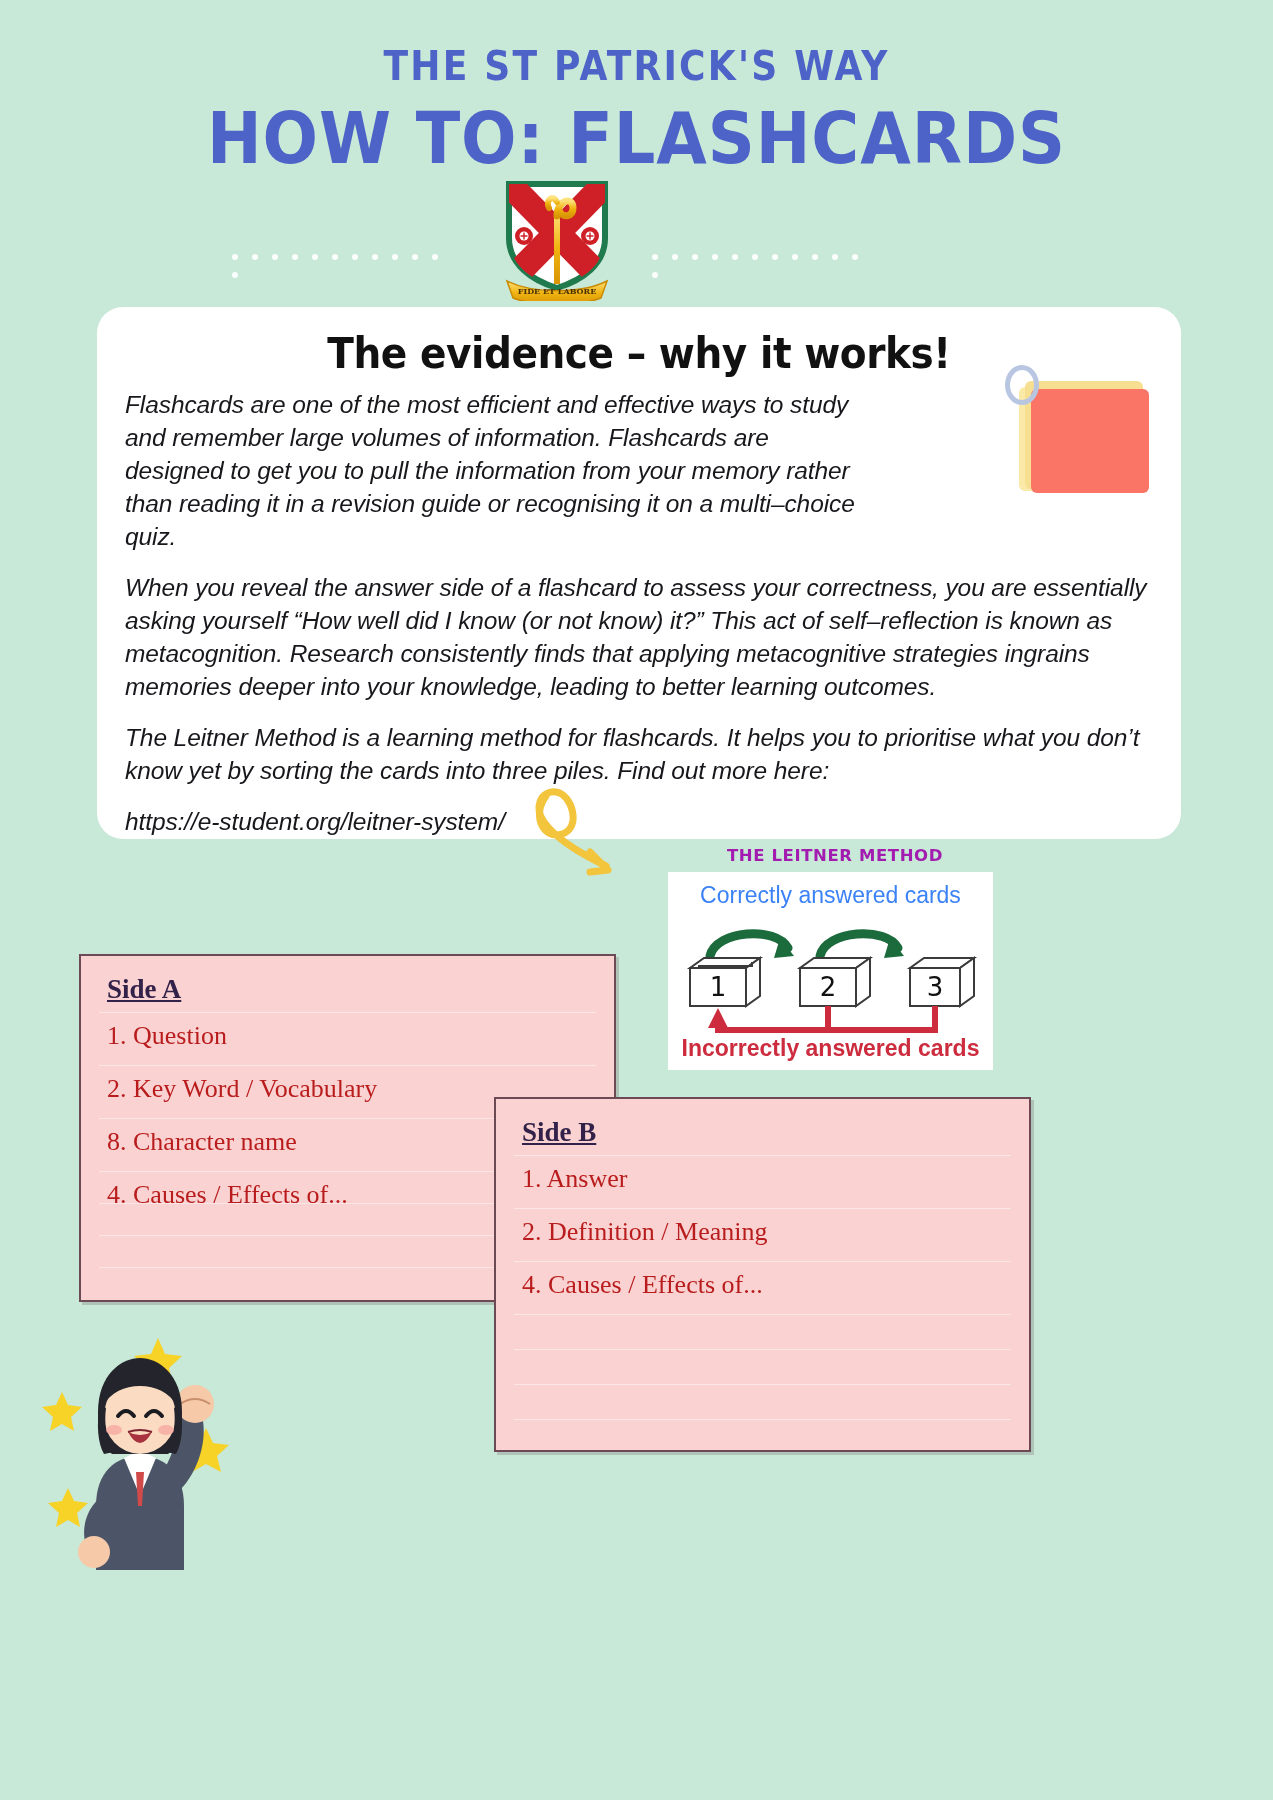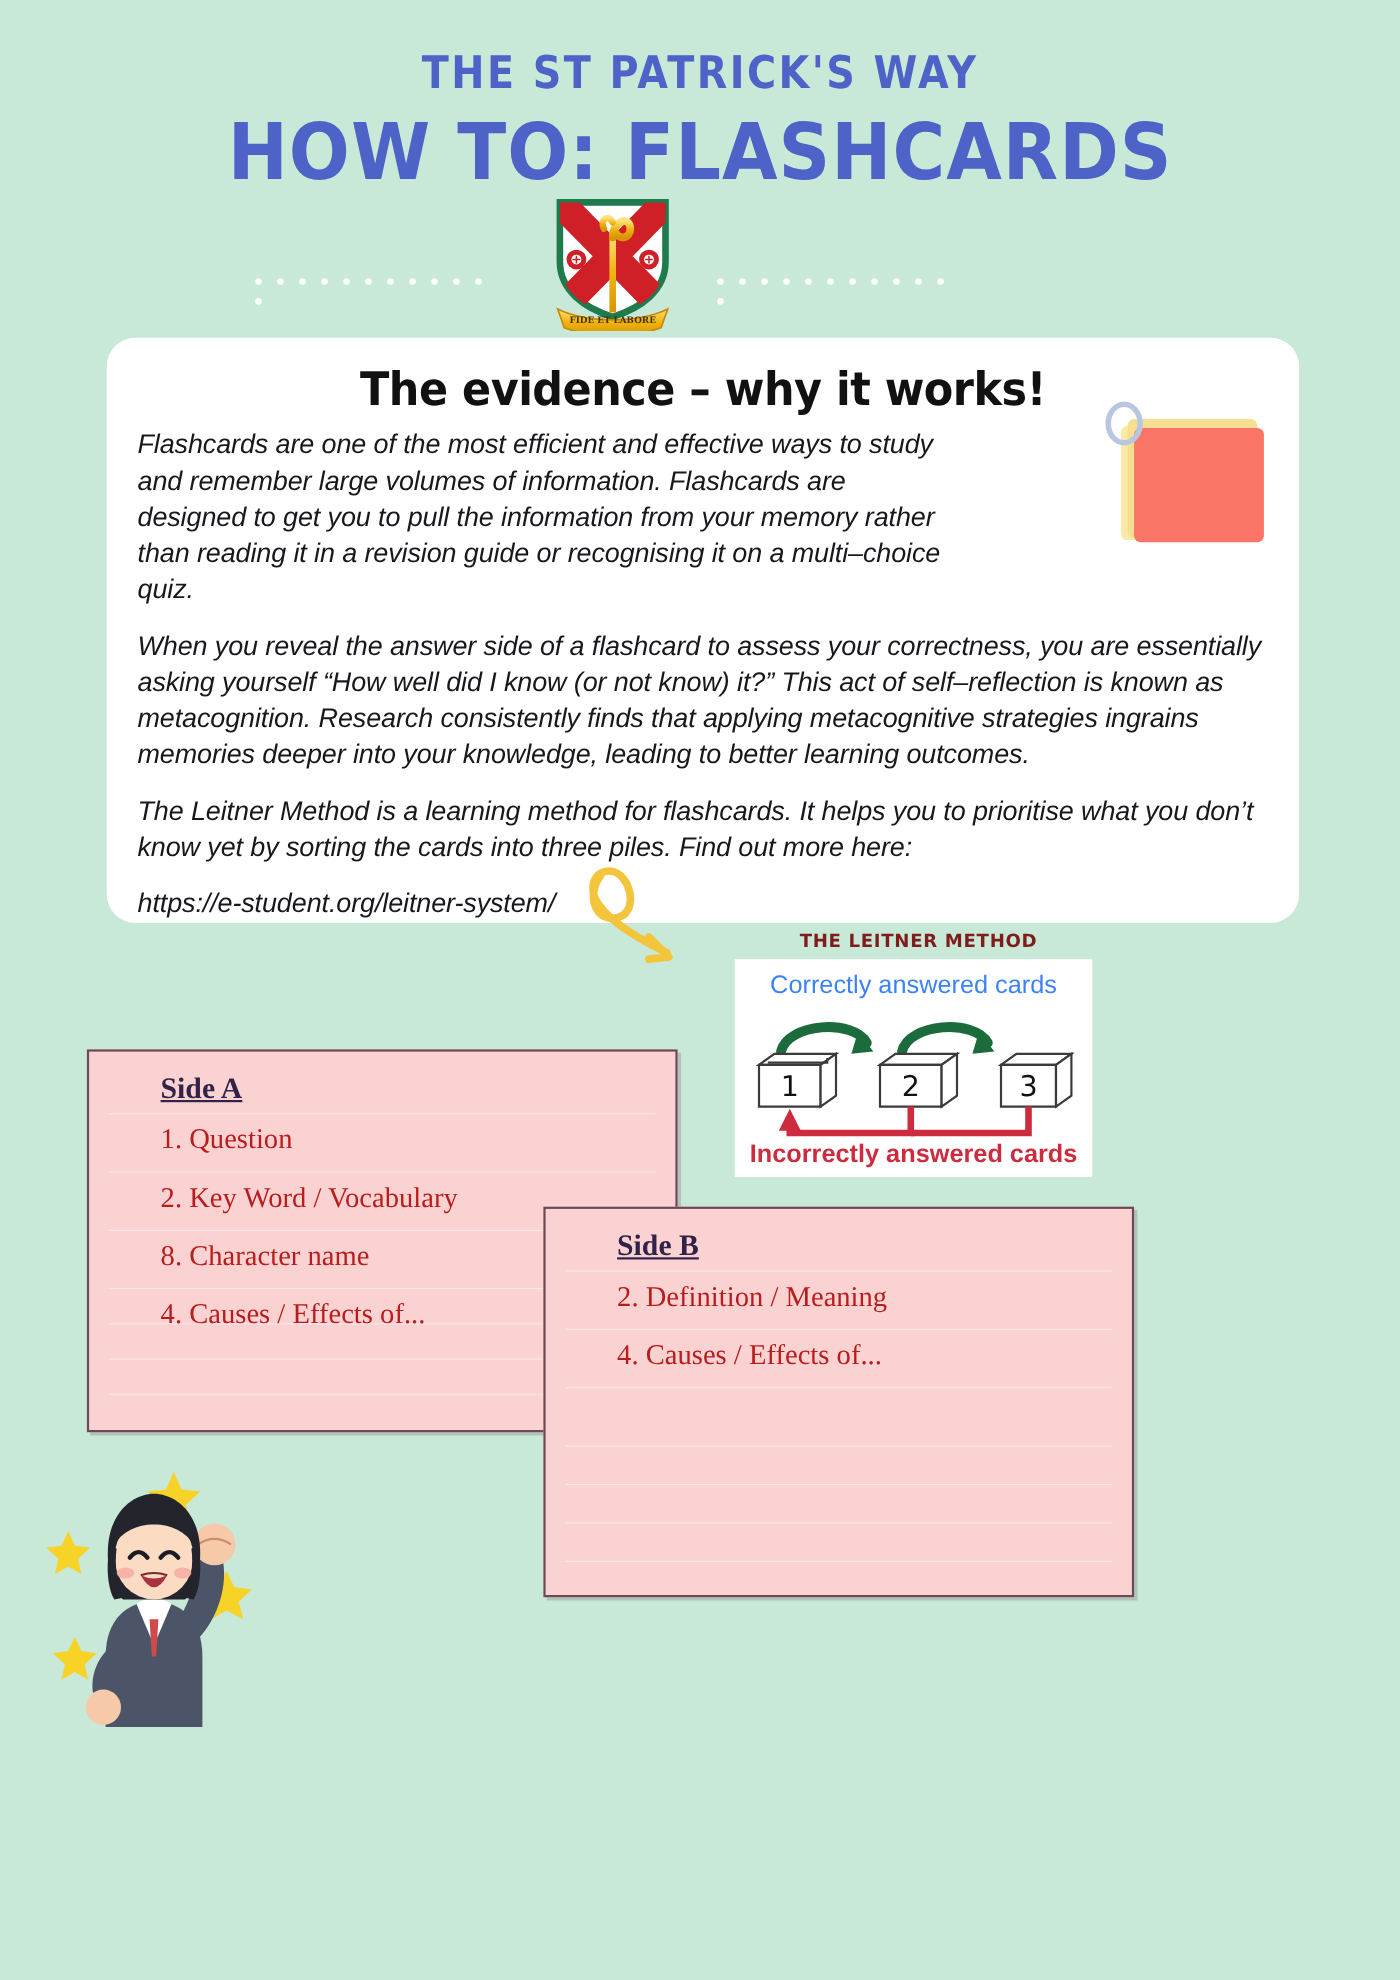--- a/index.html
+++ b/index.html
@@ -98,21 +98,21 @@
   .squiggle { position: absolute; top: 770px; left: 528px; width: 160px; height: 110px; }
 
   
   .leitner-label {
     position: absolute; top: 846px; left: 670px; width: 330px;
     text-align: center;
     font-family: "DejaVu Sans", sans-serif;
     font-weight: bold;
     font-size: 16.5px;
     letter-spacing: 0.6px;
-    color: #7f1d1d;
+    color: #a21caf;
   }
   .leitner-box {
     position: absolute; top: 872px; left: 668px;
     width: 325px; height: 198px;
     background: #ffffff;
   }
   .leitner-top-text {
     position: absolute; top: 10px; left: 0; width: 325px; text-align: center;
     font-family: "Liberation Sans", sans-serif;
     font-size: 23px; color: #3b82f6;
@@ -123,21 +123,20 @@
     font-size: 23px; color: #cc2c3e; font-weight: bold;
   }
   .leitner-svg { position: absolute; top: 40px; left: 0; }
 
   
   .side-card {
     position: absolute;
     background: #fbd2d2;
     border: 2px solid #6b4a55;
     box-shadow: 3px 3px 0 rgba(60,30,40,.18);
-    padding-left: 39px;
   }
   .side-a { top: 954px; left: 79px; width: 537px; height: 348px; }
   .side-b { top: 1097px; left: 494px; width: 537px; height: 355px; }
   .rules { position: absolute; inset: 0; }
   .rules i {
     position: absolute; left: 18px; right: 18px; height: 1px;
     background: #fae6e6;
   }
   .card-inner { position: relative; padding: 18px 26px 0 26px; }
   .card-title {
@@ -308,20 +307,21 @@
       <i style="top:56px"></i>
         <i style="top:109px"></i>
         <i style="top:162px"></i>
       <i style="top:215px"></i>
         <i style="top:250px"></i>
         <i style="top:285px"></i>
         <i style="top:320px"></i>
     </div>
     <div class="card-inner">
       <div class="card-title">Side B</div>
+      <div class="card-item">1. Answer</div>
       <div class="card-item">2. Definition / Meaning</div>
       <div class="card-item">4. Causes / Effects of...</div>
     </div>
   </div>
 
   <div class="character">
     <svg width="230" height="260" viewBox="0 0 230 260">
 
       <g fill="#f7d227">
         <path d="M118 18 l7 16 17 2 -13 12 4 17 -15 -9 -15 9 4 -17 -13 -12 17 -2 z"></path>

